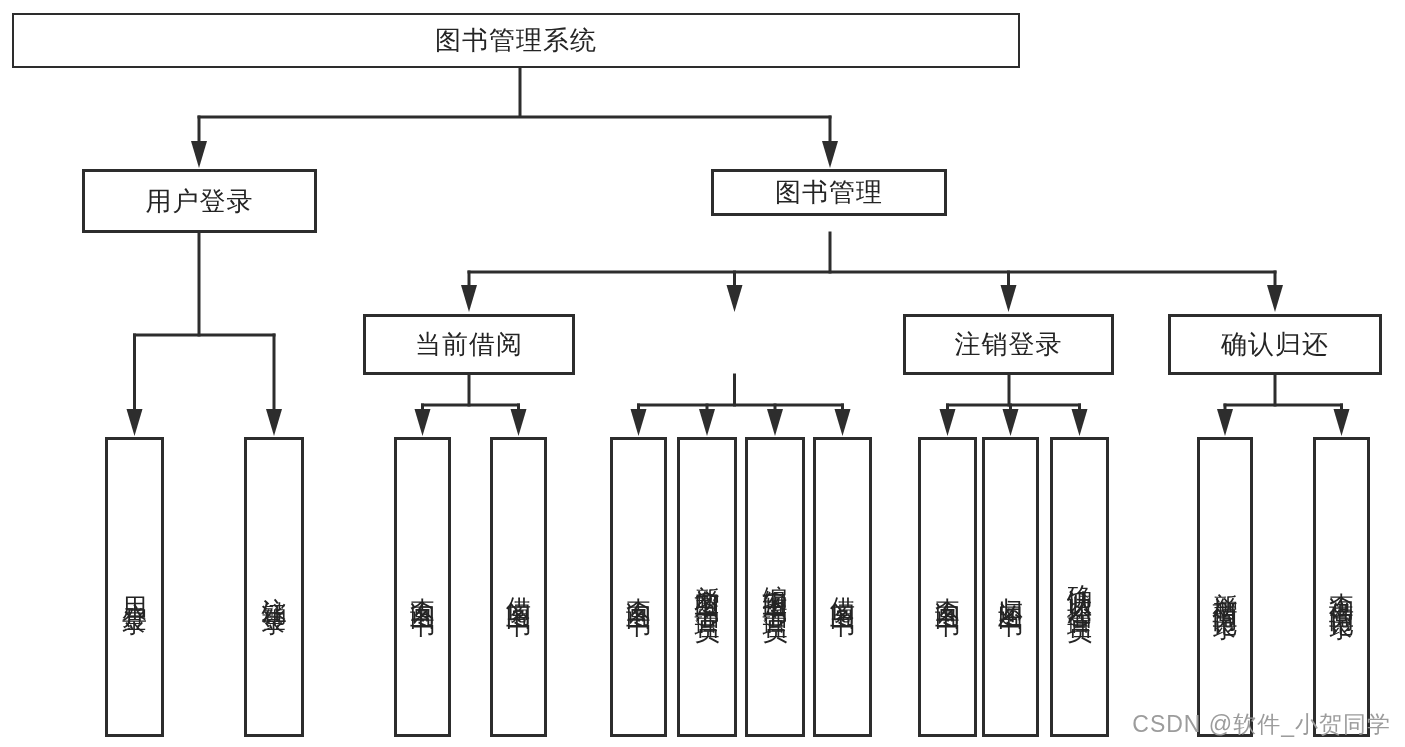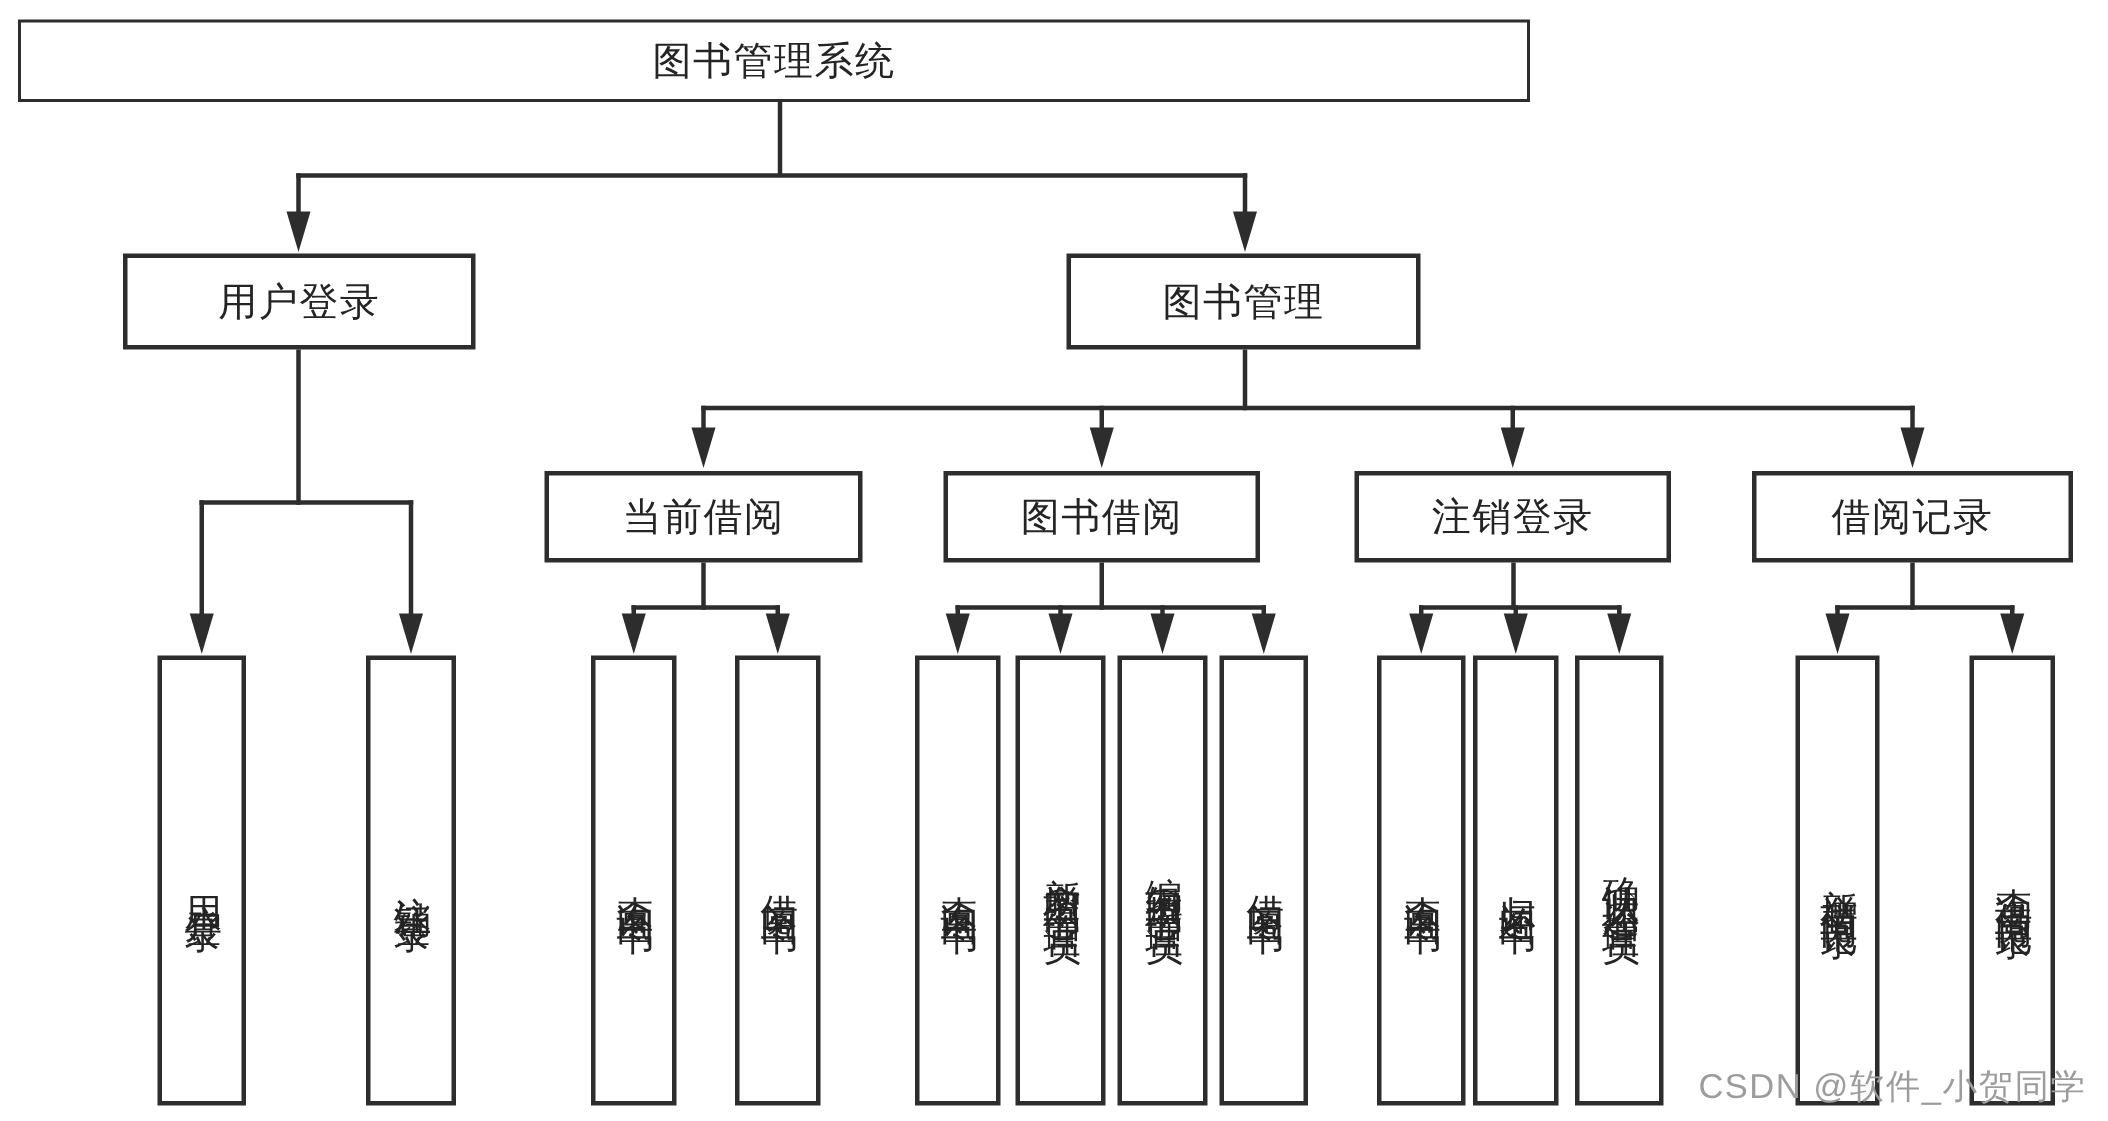--- a/index.html
+++ b/index.html
@@ -126,35 +126,32 @@
     <polygon points="1333.5,409 1349.5,409 1341.5,436"></polygon>
   </svg>
 
   <div class="box root" style="left:12px; top:13px; width:1008px; height:55px;">
     <span class="hlabel">图书管理系统</span>
   </div>
 
   <div class="box" style="left:82px; top:169px; width:235px; height:64px;">
     <span class="hlabel">用户登录</span>
   </div>
-  <div class="box" style="left:711px; top:169px; width:236px; height:64px;font-family:Liberation Serif, serif;">
+  <div class="box" style="left:711px; top:169px; width:236px; height:47px;font-family:Liberation Serif, serif;">
     <span class="hlabel">图书管理</span>
   </div>
 
   <div class="box" style="left:363px; top:314px; width:212px; height:61px;">
     <span class="hlabel">当前借阅</span>
   </div>
-  <div class="box" style="left:629px; top:314px; width:211px; height:61px;">
-    <span class="hlabel">图书借阅</span>
-  </div>
   <div class="box" style="left:903px; top:314px; width:211px; height:61px;">
     <span class="hlabel">注销登录</span>
   </div>
   <div class="box" style="left:1168px; top:314px; width:214px; height:61px;">
-    <span class="hlabel">借阅记录</span>
+    <span class="hlabel">确认归还</span>
   </div>
 
   <div class="box leaf" style="left:105px; top:437px; width:59px; height:300px;">
     <span class="vtext">用户登录</span>
   </div>
   <div class="box leaf" style="left:244px; top:437px; width:60px; height:300px;">
     <span class="vtext">注销登录</span>
   </div>
   <div class="box leaf" style="left:394px; top:437px; width:57px; height:300px;">
     <span class="vtext">查询图书</span>

